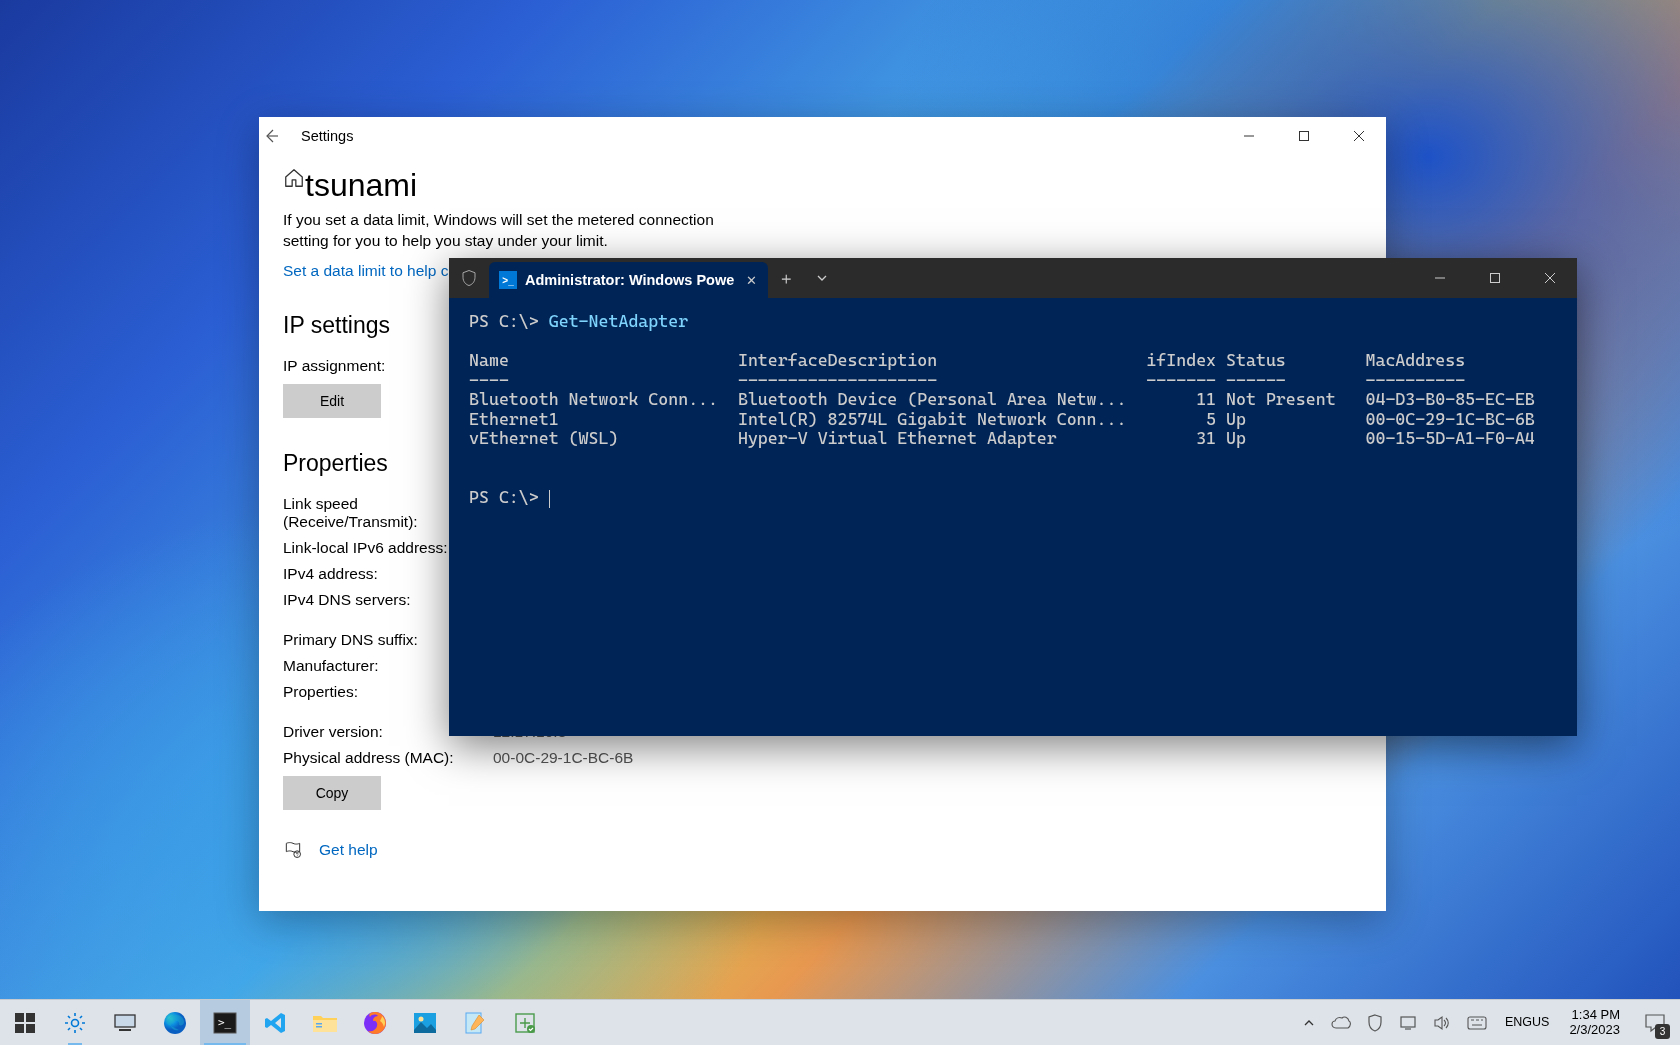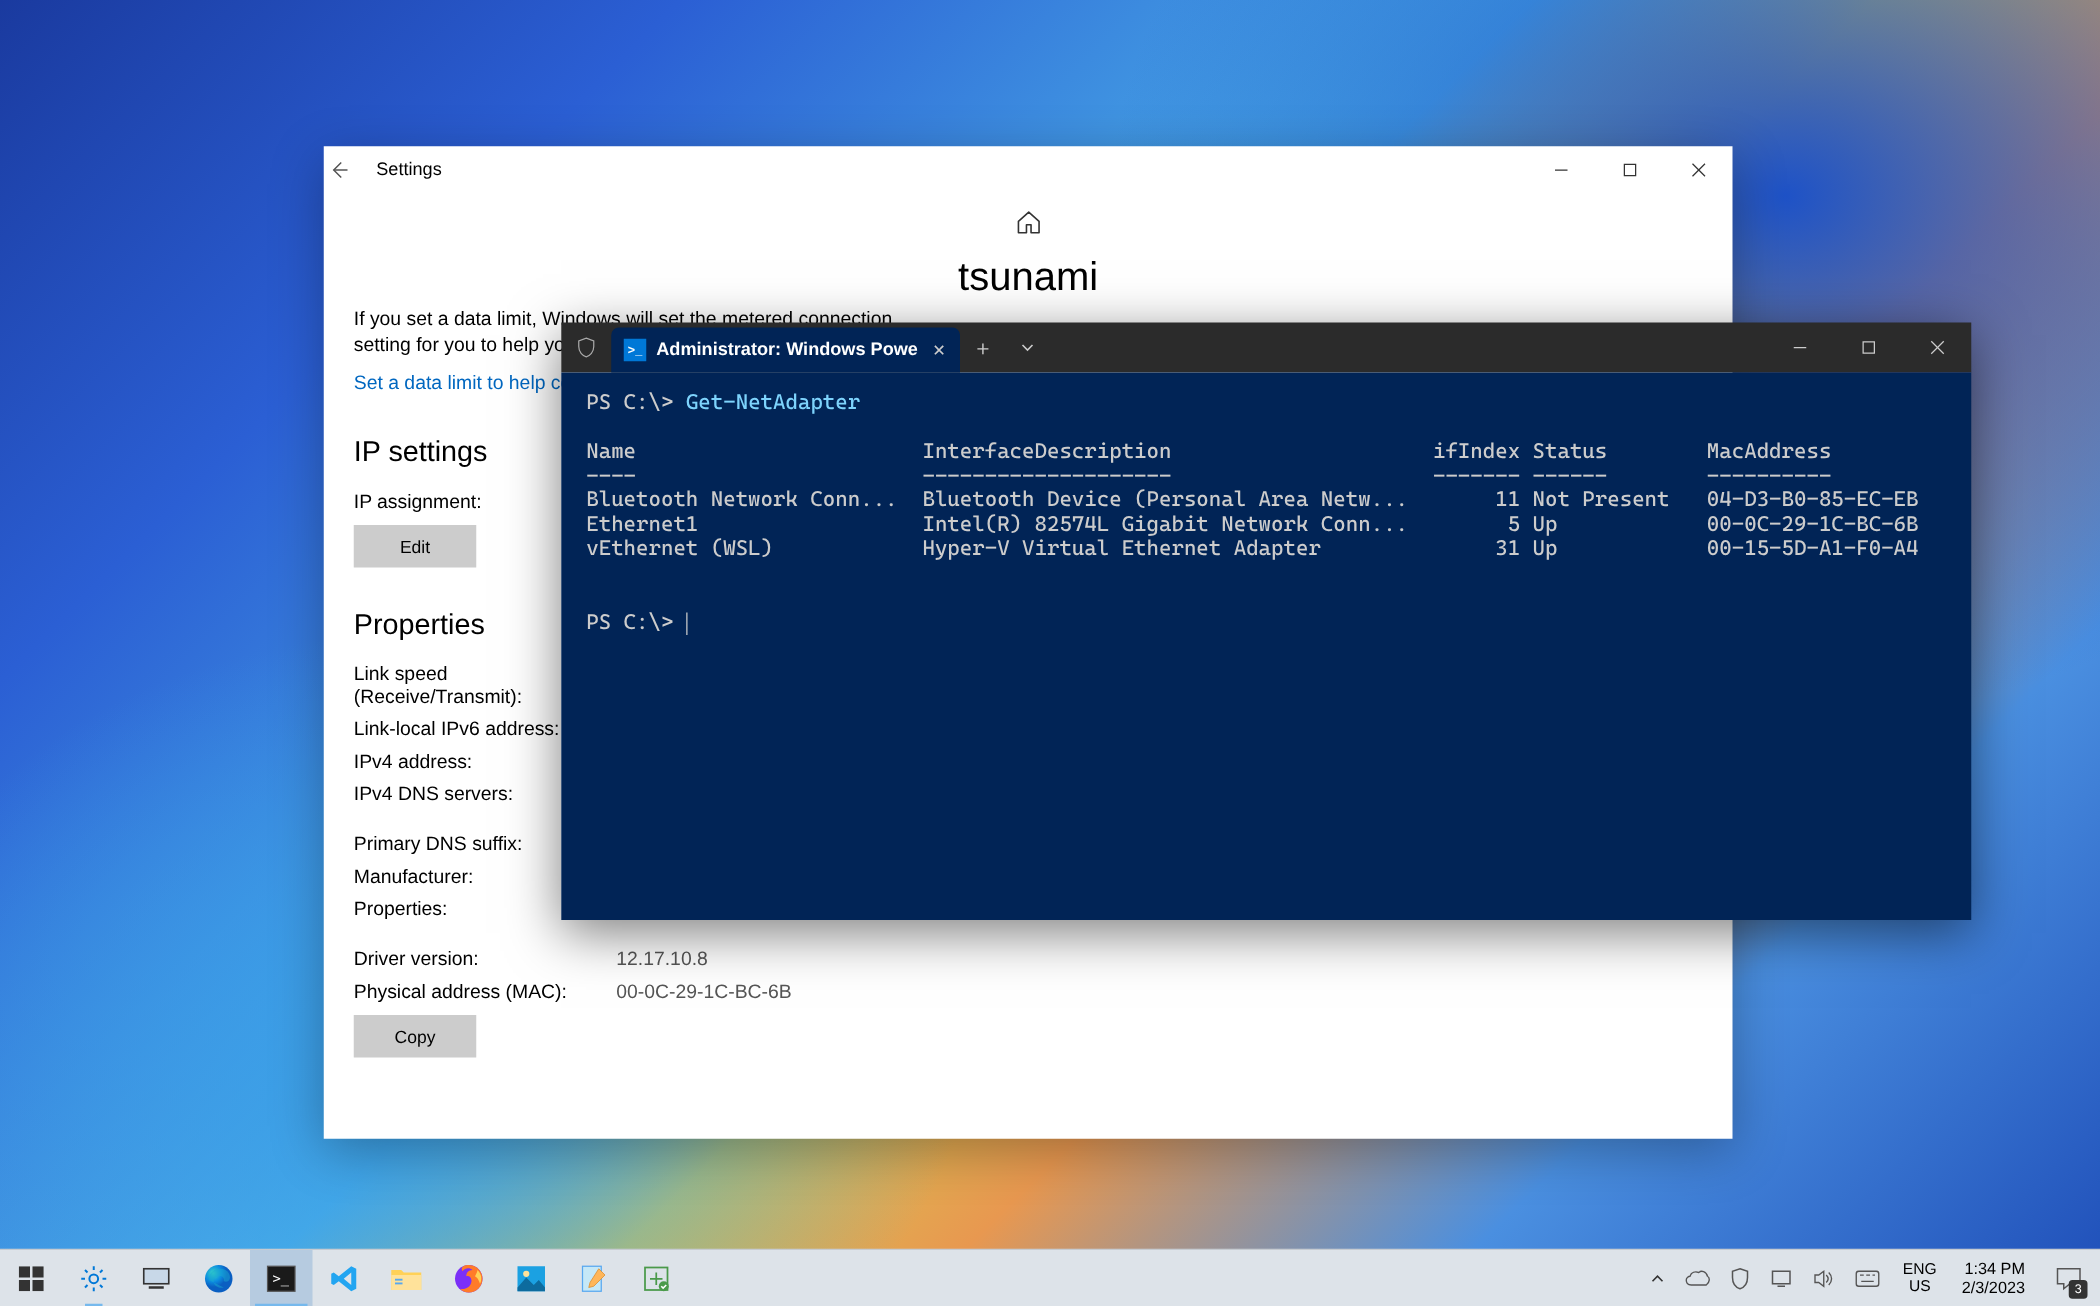--- a/index.html
+++ b/index.html
@@ -49,23 +49,22 @@
   display: flex;
 }
 .settings-ctrls .wc {
   width: 55px; height: 38px;
   display: flex; align-items: center; justify-content: center;
   color: #333; font-size: 13px;
   cursor: pointer;
 }
 .settings-body { padding: 12px 24px 20px 24px; }
 .crumb-row {
-  display: flex; align-items: center; gap: 14px;
+  display: flex; 
   margin-bottom: 6px;
-  flex-direction: column;
 }
 .home-icon { color: #333; }
 .page-title {
   font-size: 32px;
   font-weight: 400;
   color: #000;
 }
 .subtext {
   font-size: 15.5px;
   color: #000;
@@ -219,21 +218,21 @@
   align-items: center;
 }
 .tray-item {
   padding: 0 8px;
   height: 100%;
   display: flex; align-items: center; justify-content: center;
   color: #333; font-size: 15px;
   cursor: pointer;
 }
 .lang {
-  display: flex; flex-direction: column;
+  display: flex; flex-direction: row;
   align-items: center; justify-content: center;
   font-size: 12.5px; line-height: 1.1;
   padding: 0 10px;
   cursor: pointer; height: 100%;
 }
 .clock {
   display: flex; flex-direction: column;
   align-items: flex-end; justify-content: center;
   font-size: 13px; line-height: 1.15;
   padding: 0 10px;
@@ -340,20 +339,30 @@
           <div class="prop-label">Driver version:</div>
           <div class="prop-value">12.17.10.8</div>
         </div>
         <div class="prop-row">
           <div class="prop-label">Physical address (MAC):</div>
           <div class="prop-value">00-0C-29-1C-BC-6B</div>
         </div>
       </div>
     <button class="gray-btn">Copy</button>
 
+    <div class="help-row">
+      <span>
+        <svg width="20" height="20" viewBox="0 0 24 24">
+            <path d="M4 4 C4 4 8 2 12 4 C16 6 20 4 20 4 L20 14 C20 14 16 16 12 14 C8 12 4 14 4 14 Z" stroke="#333" stroke-width="1.2" fill="none"></path>
+            <circle cx="17" cy="17" r="4" stroke="#333" stroke-width="1.2" fill="none"></circle>
+            <text x="17" y="20" font-size="6" text-anchor="middle" fill="#333">?</text>
+          </svg>
+      </span>
+      <span class="link-blue">Get help</span>
+    </div>
   </div>
 </div>
 
 <div class="terminal-window">
   <div class="term-titlebar">
     <div class="term-shield">
       <svg width="18" height="18" viewBox="0 0 24 24">
           <path d="M12 2 L20 5 V11 C20 17 16 21 12 22 C8 21 4 17 4 11 V5 Z" stroke="#aaa" stroke-width="1.3" fill="none"></path>
         </svg>
     </div>

